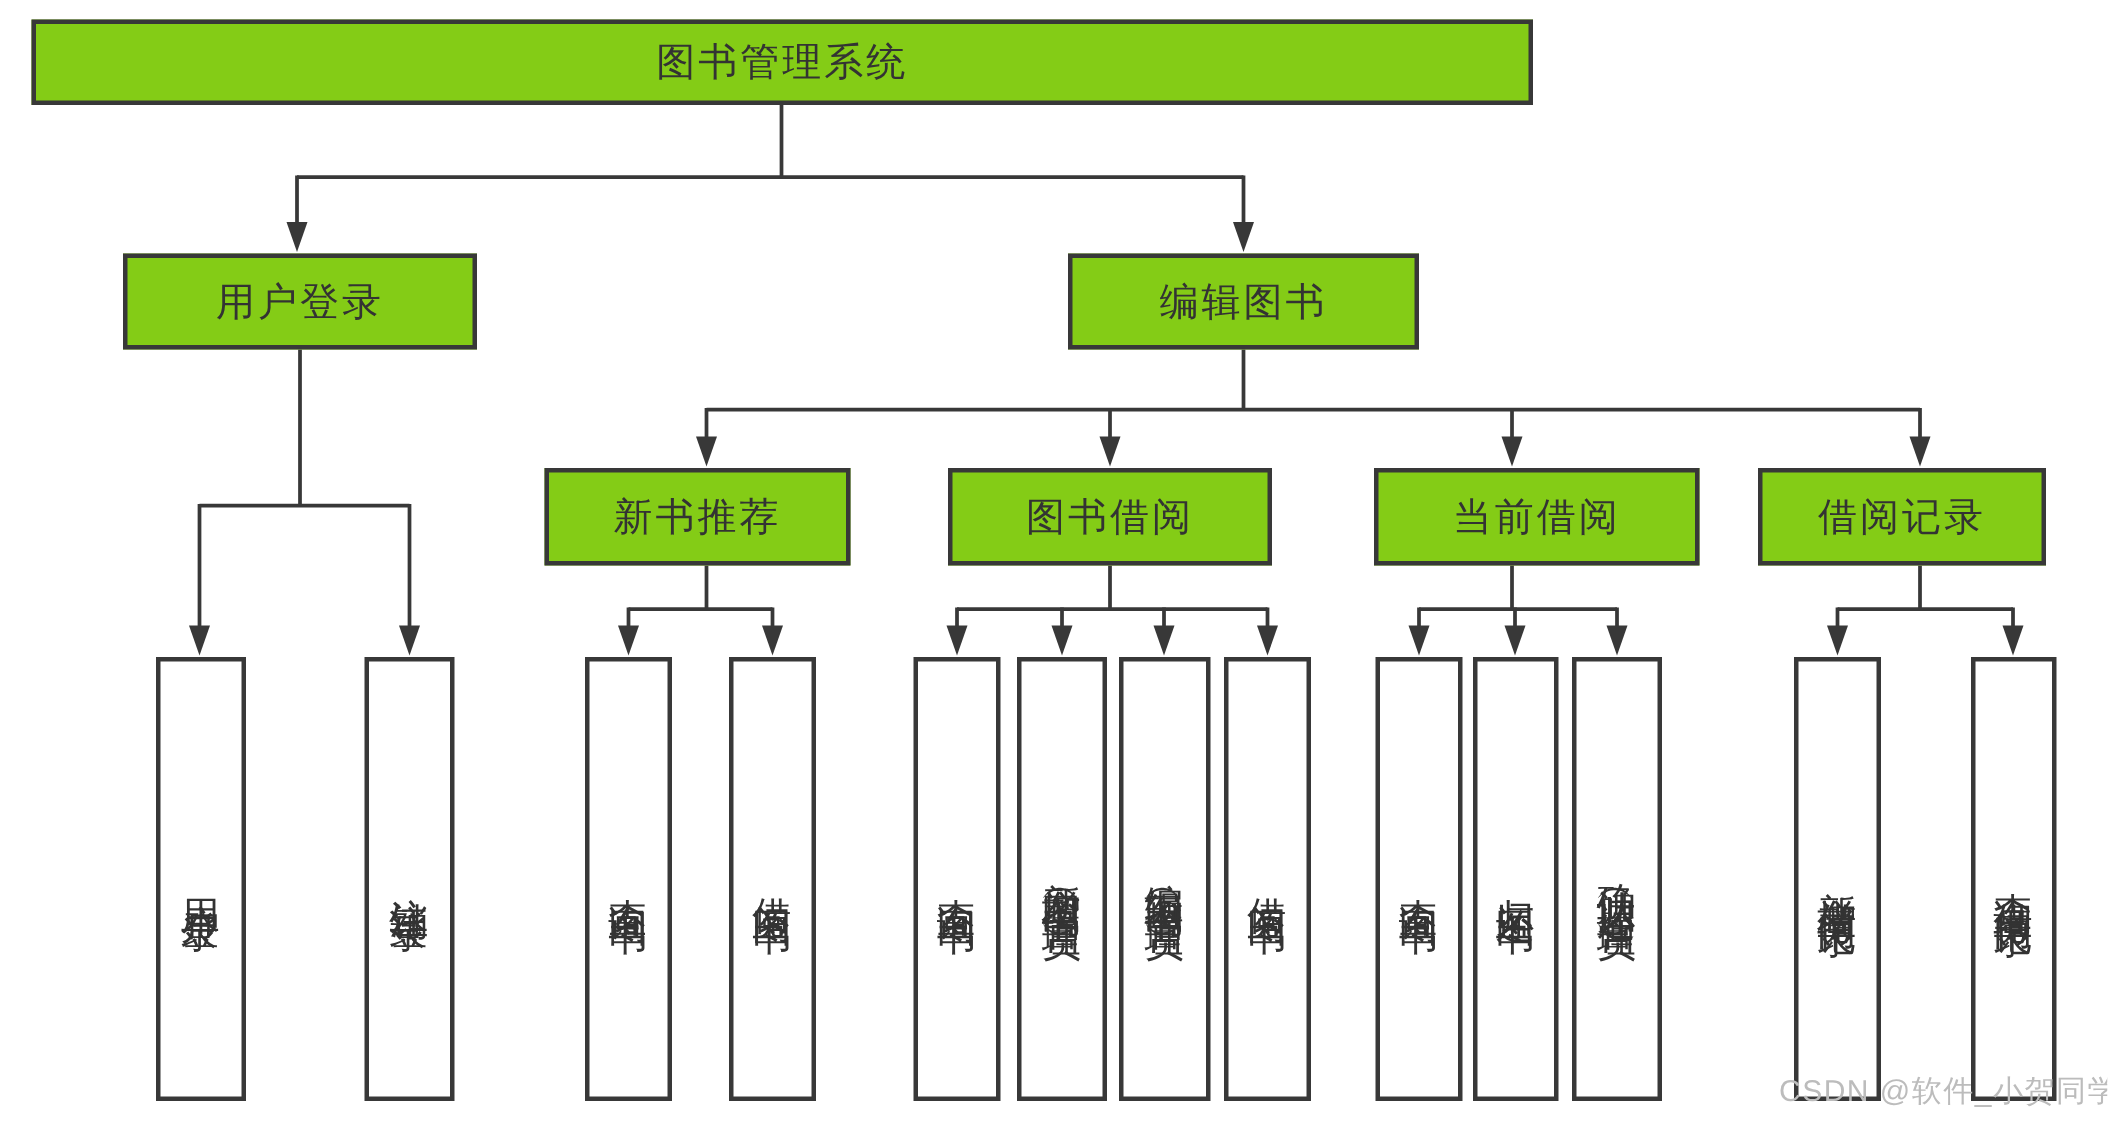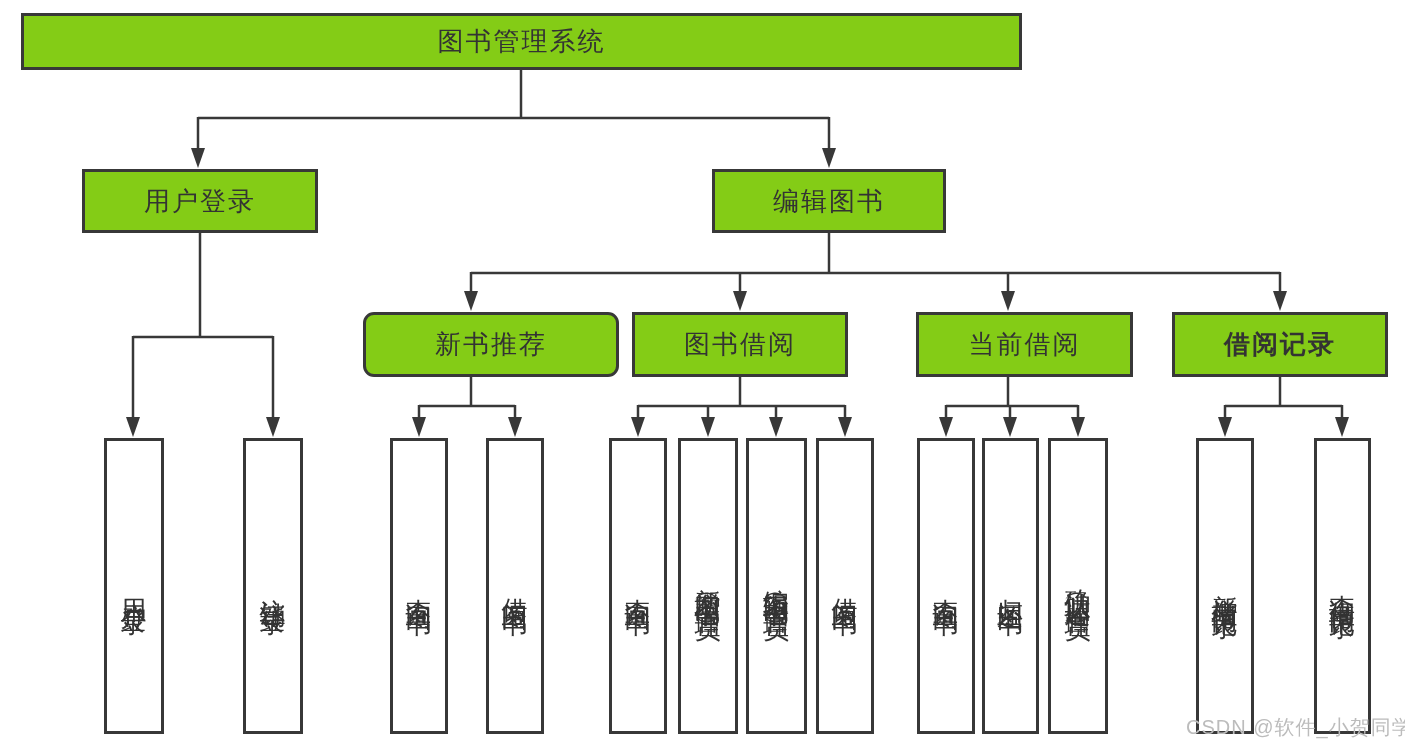--- a/index.html
+++ b/index.html
@@ -17,24 +17,24 @@
     z-index:1;top:438px;height:296px;
   }
   .leaf span{
     writing-mode:vertical-rl;text-orientation:mixed;
     font-size:26px;letter-spacing:4px;line-height:1;color:#333333;
   }
   
   .n-root{left:21px;top:13px;width:1001px;height:57px;}
   .n-user-login{left:82px;top:169px;width:236px;height:64px;}
   .n-book-mgmt{left:712px;top:169px;width:234px;height:64px;}
-  .n-new-rec{left:363px;top:312px;width:256px;height:65px;border-radius:11px;}
+  .n-new-rec{left:363px;top:312px;width:204px;height:65px;}
   .n-borrow{left:632px;top:312px;width:216px;height:65px;font-family:Liberation Serif, serif;}
   .n-current{left:900px;top:312px;width:217px;height:65px;margin-left:16px;}
-  .n-records{left:1172px;top:312px;width:216px;height:65px;font-weight:bold;}
+  .n-records{left:1172px;top:312px;width:192px;height:65px;}
   .lf-a1{left:104px;width:60px;}
   .lf-a2{left:243px;width:60px;}
   .lf-b1{left:390px;width:58px;}
   .lf-b2{left:486px;width:58px;}
   .lf-c1{left:609px;width:58px;}
   .lf-c2{left:678px;width:60px;}
   .lf-c3{left:746px;width:61px;}
   .lf-c4{left:816px;width:58px;}
   .lf-d1{left:917px;width:58px;}
   .lf-d2{left:982px;width:57px;}

